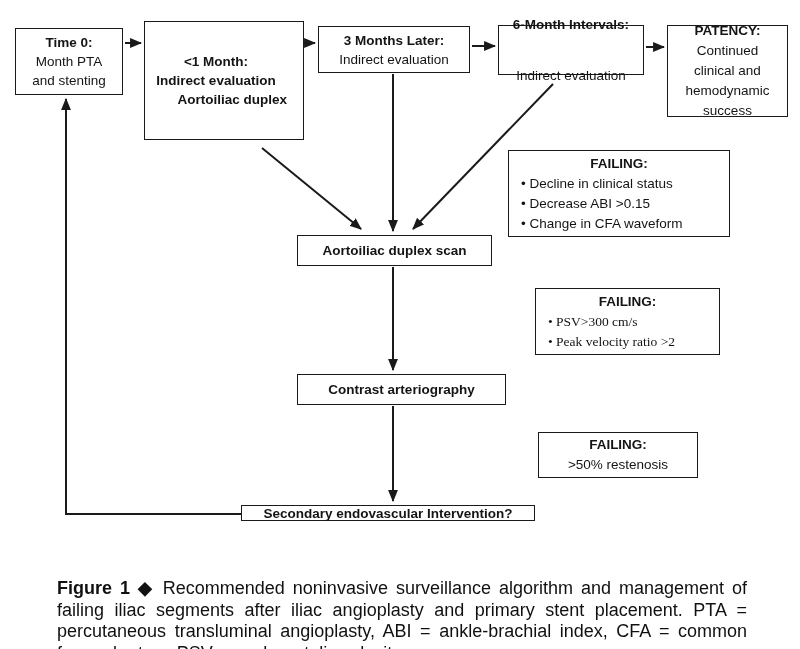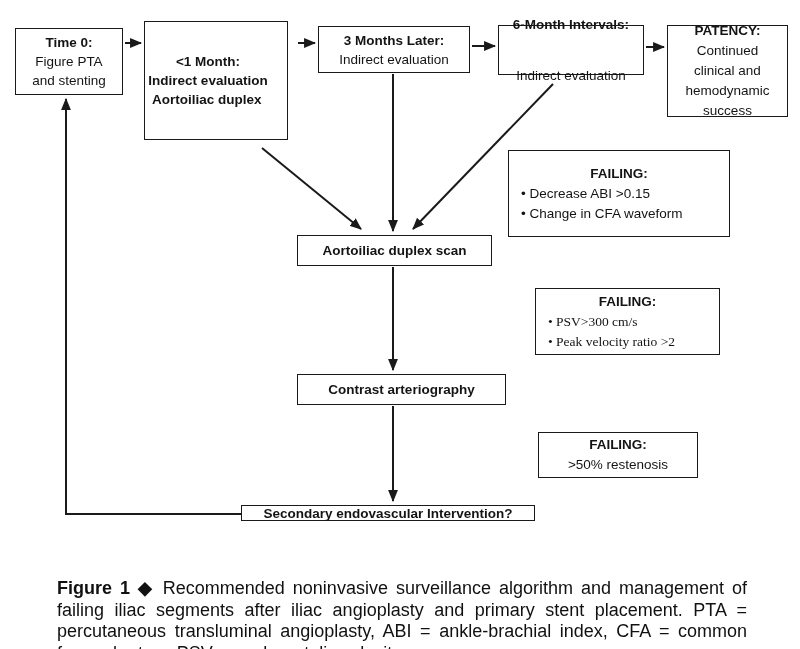--- a/index.html
+++ b/index.html
@@ -8,23 +8,23 @@
   .stage{position:absolute;left:0;top:0;width:800px;height:649px;}
   svg.arrows{position:absolute;left:0;top:0;width:800px;height:649px;pointer-events:none;}
   .node{position:absolute;border:1.5px solid #1a1a1a;background:#fff;box-sizing:border-box;
         font-size:13.5px;line-height:19px;display:flex;flex-direction:column;
         justify-content:center;text-align:center;}
   .bold{font-weight:700;}
   .bullets{text-align:left;}
   .bullets div{white-space:nowrap;}
   .footer-line{text-align:left;font-weight:700;}
   #node-time0{left:15px;top:28px;width:108px;height:67px;}
-  #node-month1{left:144px;top:21px;width:144px;height:119px;padding:3px 16px 3px 0;}
+  #node-month1{left:144px;top:21px;width:160px;height:119px;padding:3px 16px 3px 0;}
   #node-month1 .bullets{padding-left:14px;}
-  #node-month1 .footer-line{padding-left:7px;}
+  #node-month1 .footer-line{padding-left:7px;text-align:right;}
   #node-months3{left:318px;top:26px;width:152px;height:47px;}
   #node-months6{left:498px;top:25px;width:146px;height:50px;gap:32px;}
   #node-patency{left:667px;top:25px;width:121px;height:92px;line-height:20px;}
   #node-duplex-scan{left:297px;top:235px;width:195px;height:31px;}
   #node-failing1{left:508px;top:150px;width:222px;height:87px;line-height:20px;}
   #node-failing1 .bullets{padding-left:12px;}
   #node-failing2{left:535px;top:288px;width:185px;height:67px;line-height:20px;}
   #node-failing2 .bullets{padding-left:12px;font-family:Liberation Serif, serif;}
   #node-contrast{left:297px;top:374px;width:209px;height:31px;}
   #node-failing3{left:538px;top:432px;width:160px;height:46px;line-height:20px;}
@@ -53,21 +53,21 @@
       <line x1="553" y1="84" x2="413" y2="229" marker-end="url(#ah)"></line>
       <line x1="393" y1="267" x2="393" y2="370" marker-end="url(#ah)"></line>
       <line x1="393" y1="406" x2="393" y2="501" marker-end="url(#ah)"></line>
       <polyline points="241,514 66,514 66,99" marker-end="url(#ah)"></polyline>
     </g>
   </svg>
 
   <div class="node" id="node-time0">
     <div class="bold">Time 0:</div>
     <div>
-        <div>Figure PTA</div>
+        <div>Month PTA</div>
         <div>and stenting</div>
       </div>
   </div>
 
   <div class="node" id="node-month1">
     <div class="bold">&lt;1 Month:</div>
     <div class="bold">Indirect evaluation</div>
     <div class="footer-line">Aortoiliac duplex</div>
   </div>
 
@@ -91,20 +91,21 @@
       </div>
   </div>
 
   <div class="node" id="node-duplex-scan">
     <div class="bold">Aortoiliac duplex scan</div>
   </div>
 
   <div class="node" id="node-failing1">
     <div class="bold">FAILING:</div>
     <div class="bullets">
+        <div>• Decline in clinical status</div>
         <div>• Decrease ABI &gt;0.15</div>
         <div>• Change in CFA waveform</div>
       </div>
   </div>
 
   <div class="node" id="node-failing2">
     <div class="bold">FAILING:</div>
     <div class="bullets">
         <div>• PSV&gt;300 cm/s</div>
         <div>• Peak velocity ratio &gt;2</div>

